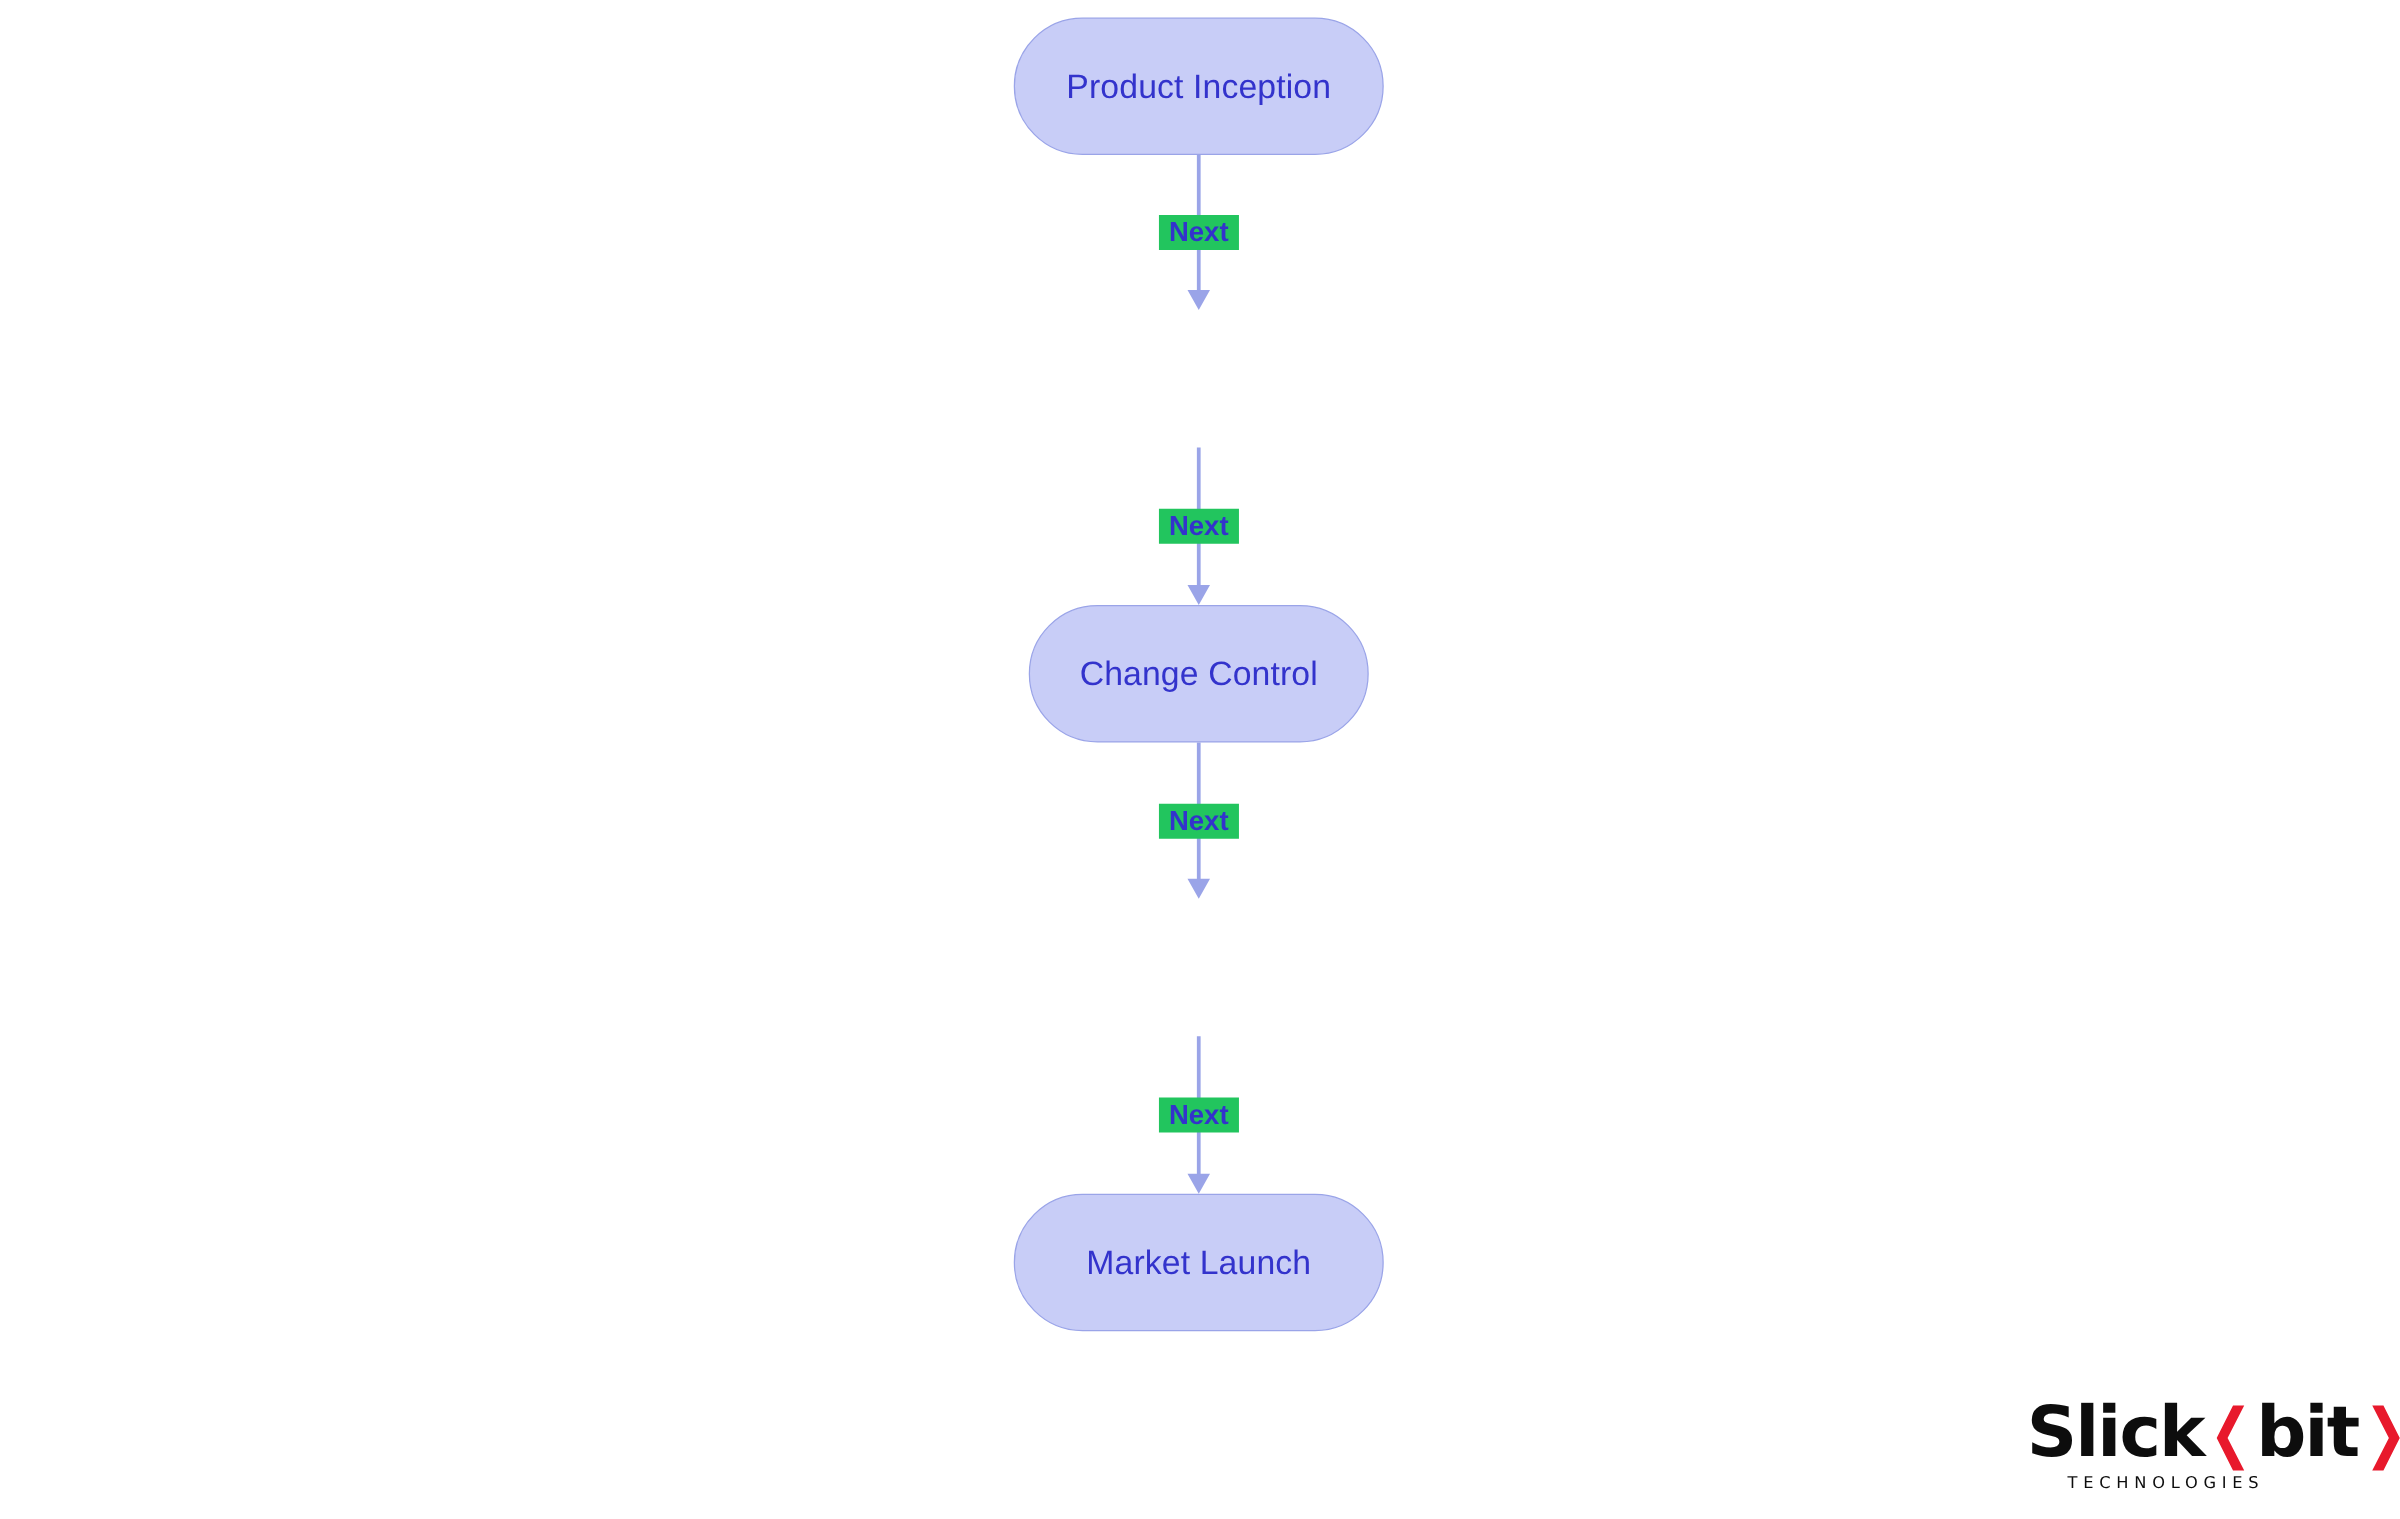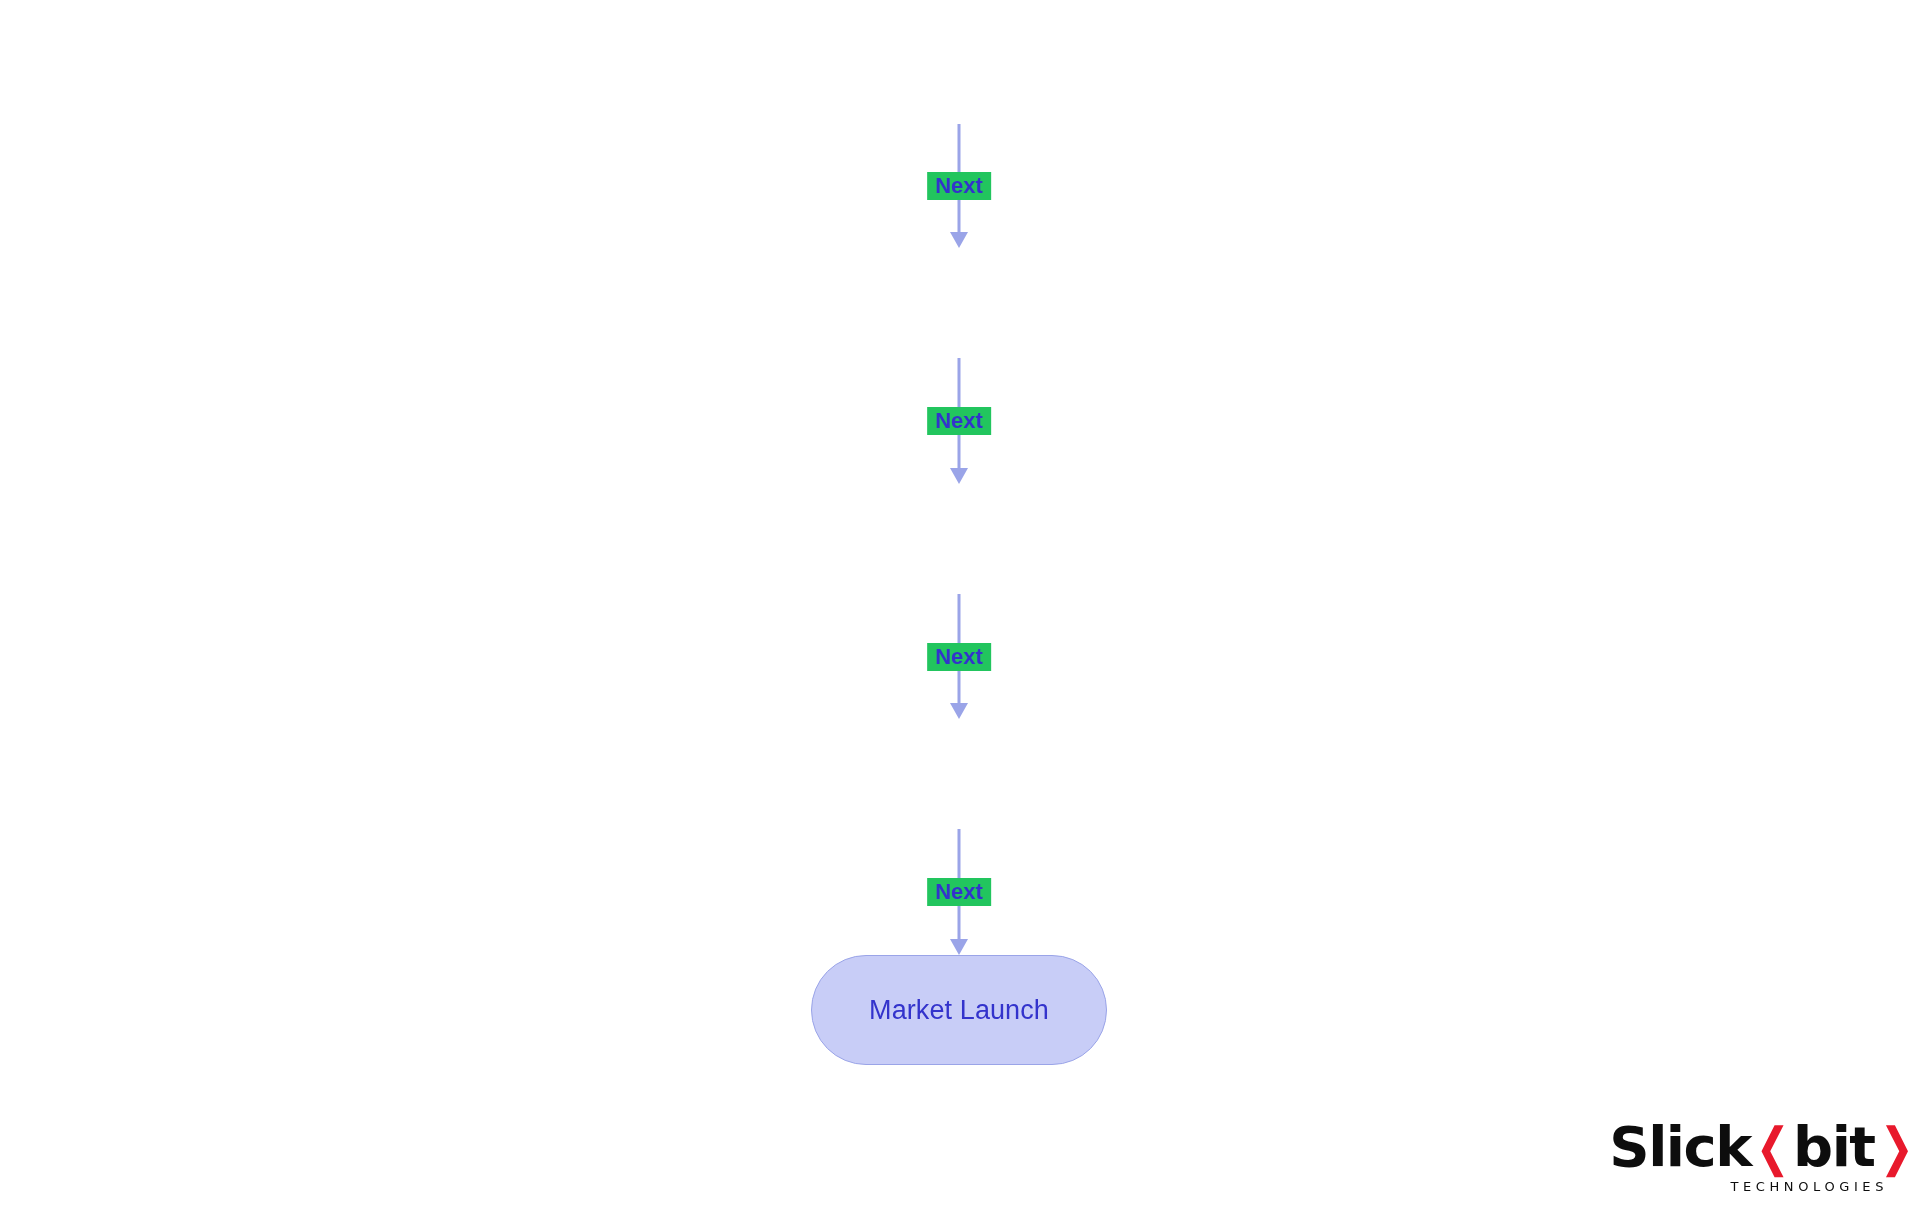--- a/index.html
+++ b/index.html
@@ -87,24 +87,24 @@
     line-height: 1;
     padding: 3px 8px;
     white-space: nowrap;
     z-index: 2;
     font-weight: bold;
   }
 
   
   #logo {
     position: absolute;
-    right: 32px;
+    right: 20px;
     bottom: 22px;
     width: 250px;
-    text-align: right;
+    text-align: left;
     user-select: none;
   }
   .logo-word {
     display: flex;
     align-items: center;
     justify-content: center;
     font-family: "DejaVu Sans", sans-serif;
     font-weight: bold;
     font-size: 56px;
     line-height: 1;
@@ -151,20 +151,26 @@
       <div class="edge-line" style="height: 111px;"></div>
       <div class="edge-arrow"></div>
       <div class="edge-label" style="top: 63px;">Next</div>
     </div>
     <div class="edge" style="left: 959px; top: 829px; height: 126px;">
       <div class="edge-line" style="height: 112px;"></div>
       <div class="edge-arrow"></div>
       <div class="edge-label" style="top: 63px;">Next</div>
     </div>
 
+    <div class="node" style="left: 959px; top: 69px; width: 296px;">
+      <span class="node-label">Product Inception</span>
+    </div>
+    <div class="node" style="left: 959px; top: 539px; width: 272px;">
+      <span class="node-label">Change Control</span>
+    </div>
     <div class="node" style="left: 959px; top: 1010px; width: 296px;">
       <span class="node-label">Market Launch</span>
     </div>
   </div>
 
   <div id="logo">
     <div class="logo-word">
       <span>Slick</span>
       <span class="logo-chev">❮</span>
       <span>bit</span>

